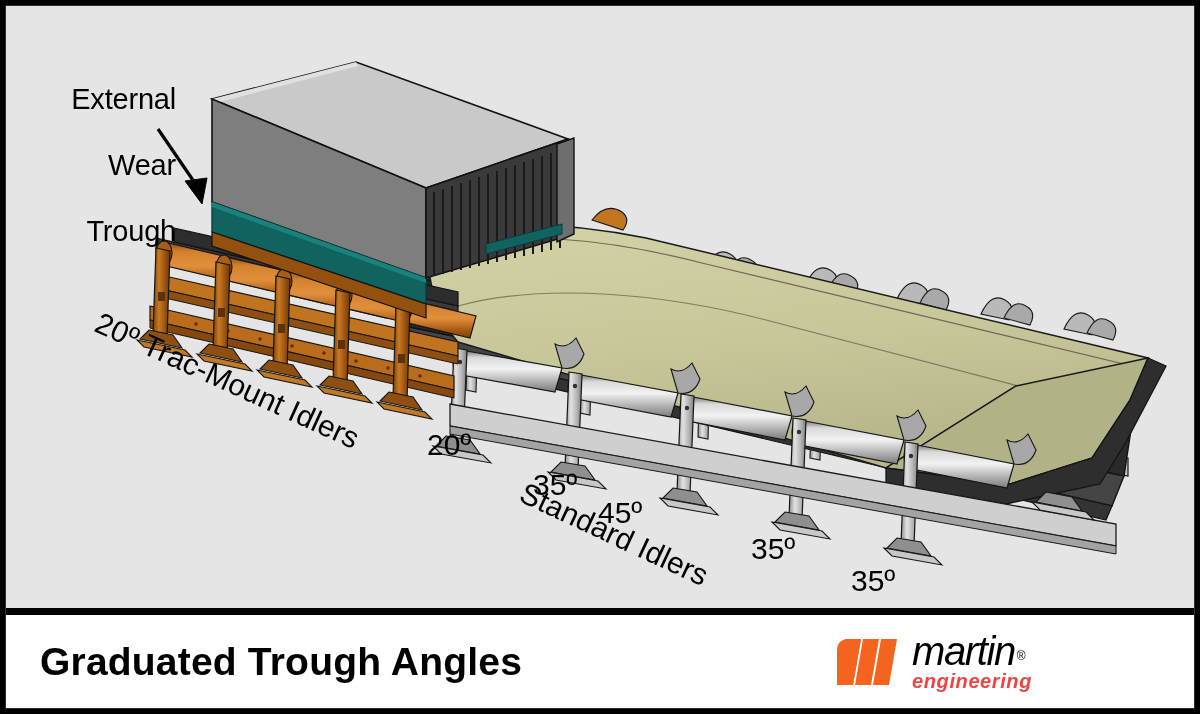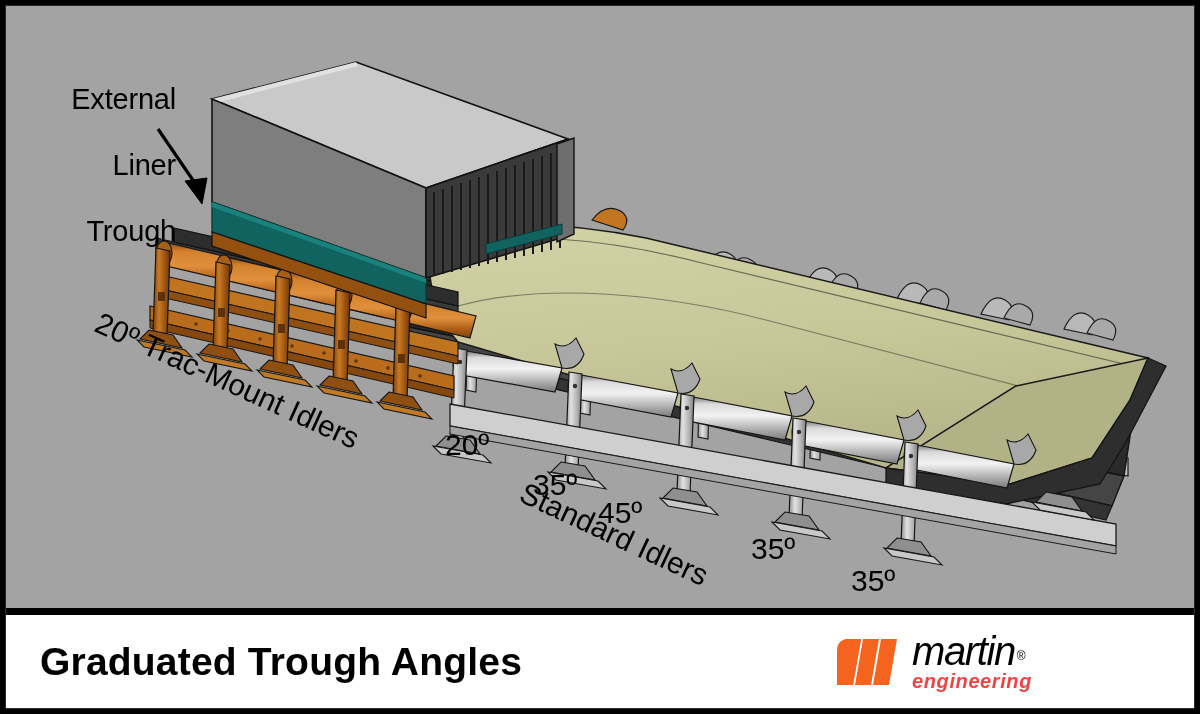--- a/index.html
+++ b/index.html
@@ -21,41 +21,41 @@
     box-sizing:border-box;border:1px solid #2b2b2b;background:#ffffff;
   }
   
   .panel-divider{
     position:absolute;left:6px;top:608px;width:1188px;height:7px;background:#000000;
   }
 
   
   .illus{
     position:absolute;left:6px;top:6px;width:1188px;height:602px;overflow:hidden;
-    background:#a3a3a3;
+    background:#e5e5e5;
   }
   .illus svg{position:absolute;left:0;top:0;}
 
   
   .label{position:absolute;color:#000;white-space:pre;line-height:1.14;}
 
   .lbl-wear{
     left:14px;top:44px;width:156px;text-align:right;
     font-size:29px;font-weight:400;letter-spacing:-0.2px;
   }
   .lbl-trac{
     left:98px;top:300px;font-size:30px;font-weight:400;
     transform:rotate(24.5deg);transform-origin:0 0;white-space:nowrap;
   }
   .lbl-std{
     left:523px;top:470px;font-size:30px;font-weight:400;
     transform:rotate(25deg);transform-origin:0 0;white-space:nowrap;
   }
   .ang{font-size:30px;font-weight:400;white-space:nowrap;}
-  .ang-1{left:439px;top:422px;}
+  .ang-1{left:421px;top:422px;}
   .ang-2{left:527px;top:462px;}
   .ang-3{left:592px;top:490px;}
   .ang-4{left:745px;top:526px;}
   .ang-5{left:845px;top:558px;}
 
   
   .titlebar{
     position:absolute;left:6px;top:615px;width:1048px;height:93px;
     background:#ffffff;display:flex;align-items:center;
     justify-content:space-between;box-sizing:border-box;padding:0 22px 0 34px;
@@ -376,21 +376,21 @@
 
       <g>
         <line x1="152" y1="123" x2="193" y2="183" stroke="#000000" stroke-width="3.2"></line>
         <path d="M196,198 L179,175 L201,172 Z" fill="#000000" stroke="#000000" stroke-width="1"></path>
       </g>
 
     </svg>
 
     <div class="label lbl-wear">
       <span>External</span><br>
-      <span>Liner</span><br>
+      <span>Wear</span><br>
       <span>Trough</span>
     </div>
 
     <div class="label lbl-trac">20º Trac-Mount Idlers</div>
 
     <div class="label lbl-std">Standard Idlers</div>
 
     <div class="label ang ang-1">20º</div>
     <div class="label ang ang-2">35º</div>
     <div class="label ang ang-3">45º</div>

